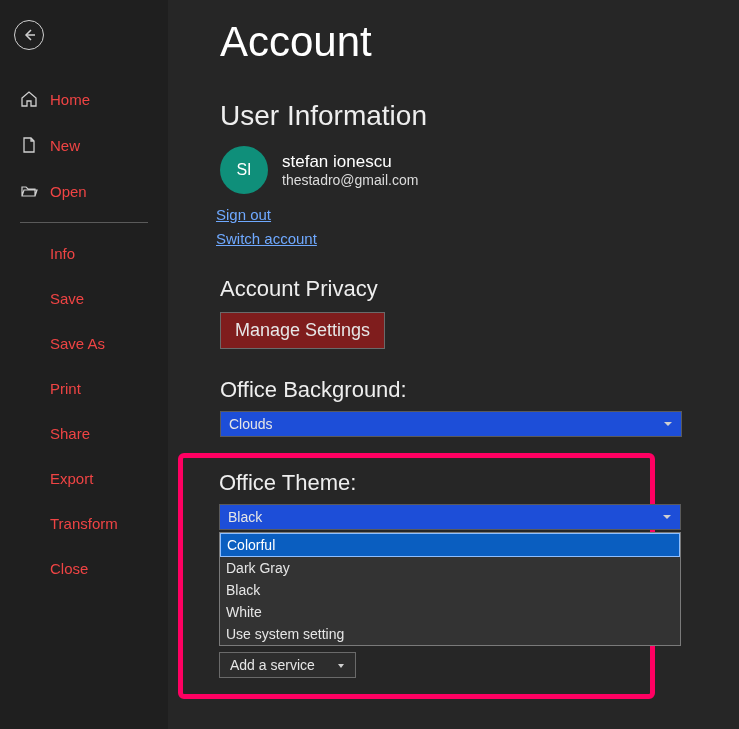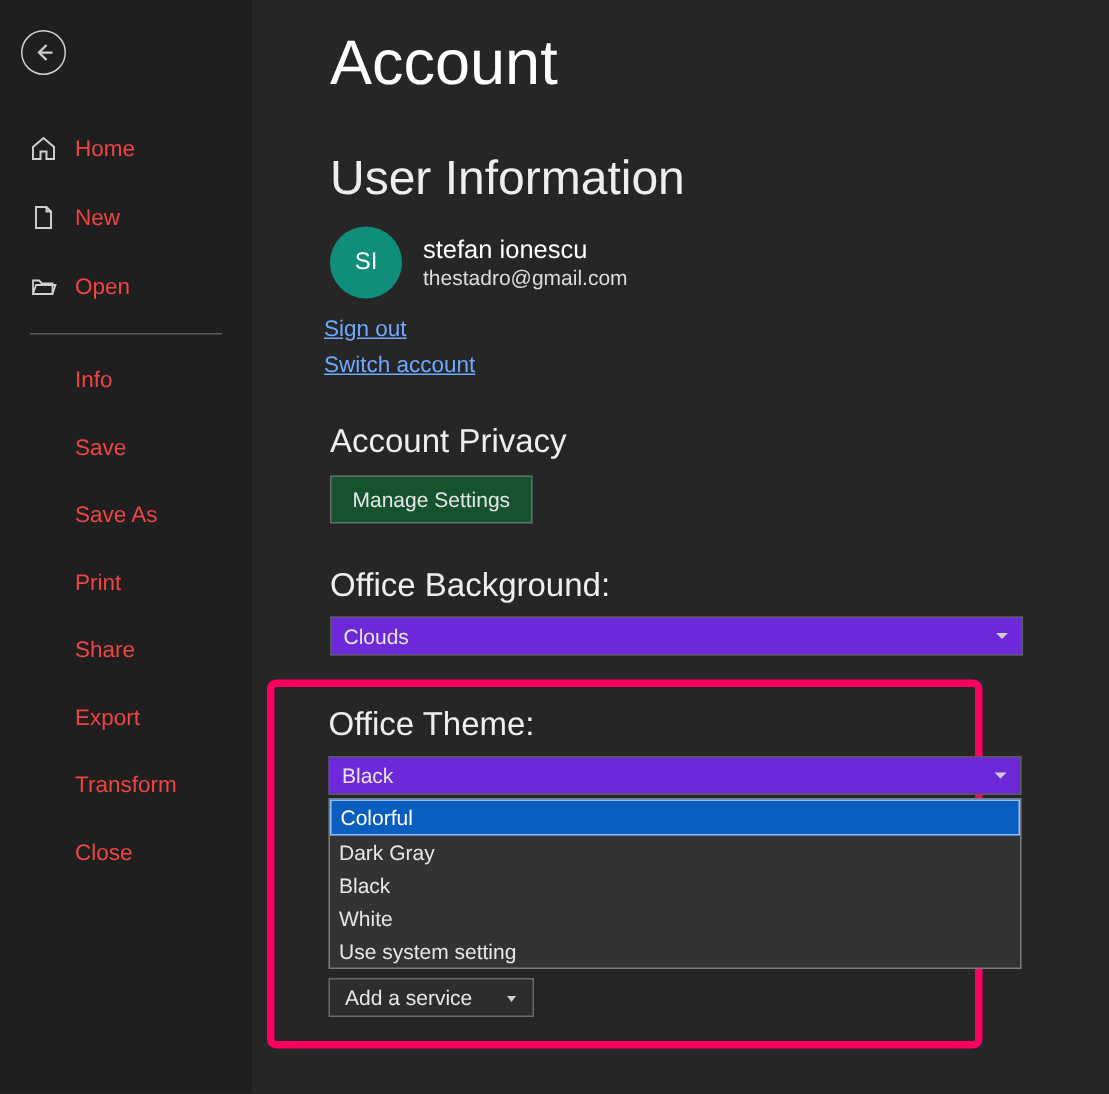--- a/index.html
+++ b/index.html
@@ -60,21 +60,21 @@
     padding: 18px 0 0 0;
     position: relative;
   }
   .page-title {
     font-size: 42px;
     font-weight: 300;
     color: #ffffff;
     margin: 0 0 34px 52px;
   }
   .section-title {
-    font-size: 32px;
+    font-size: 28px;
     font-weight: 400;
     color: #eeeeee;
     margin: 0 0 14px 52px;
   }
   .user-row {
     display: flex;
     align-items: center;
     gap: 14px;
     margin-left: 52px;
     margin-bottom: 6px;
@@ -107,36 +107,36 @@
   }
   .sub-title {
     font-size: 22px;
     font-weight: 400;
     color: #eeeeee;
     margin-bottom: 10px;
   }
   .btn {
     display: inline-block;
     border: 1px solid #6a6a6a;
-    background: #14532d;
+    background: #7f1d1d;
     color: #e6e6e6;
     padding: 7px 14px;
-    font-size: 14px;
+    font-size: 18px;
     cursor: pointer;
   }
   .label {
     font-size: 22px;
     font-weight: 400;
     color: #eeeeee;
     margin-bottom: 8px;
   }
   .dropdown {
     width: 462px;
     height: 26px;
-    background: #6d28d9;
+    background: #1d4ed8;
     border: 1px solid #5a5a5a;
     display: flex;
     align-items: center;
     justify-content: space-between;
     padding: 0 8px;
     font-size: 14px;
     cursor: pointer;
   }
   .dropdown .chev svg { display:block; }
   .highlight-box {

